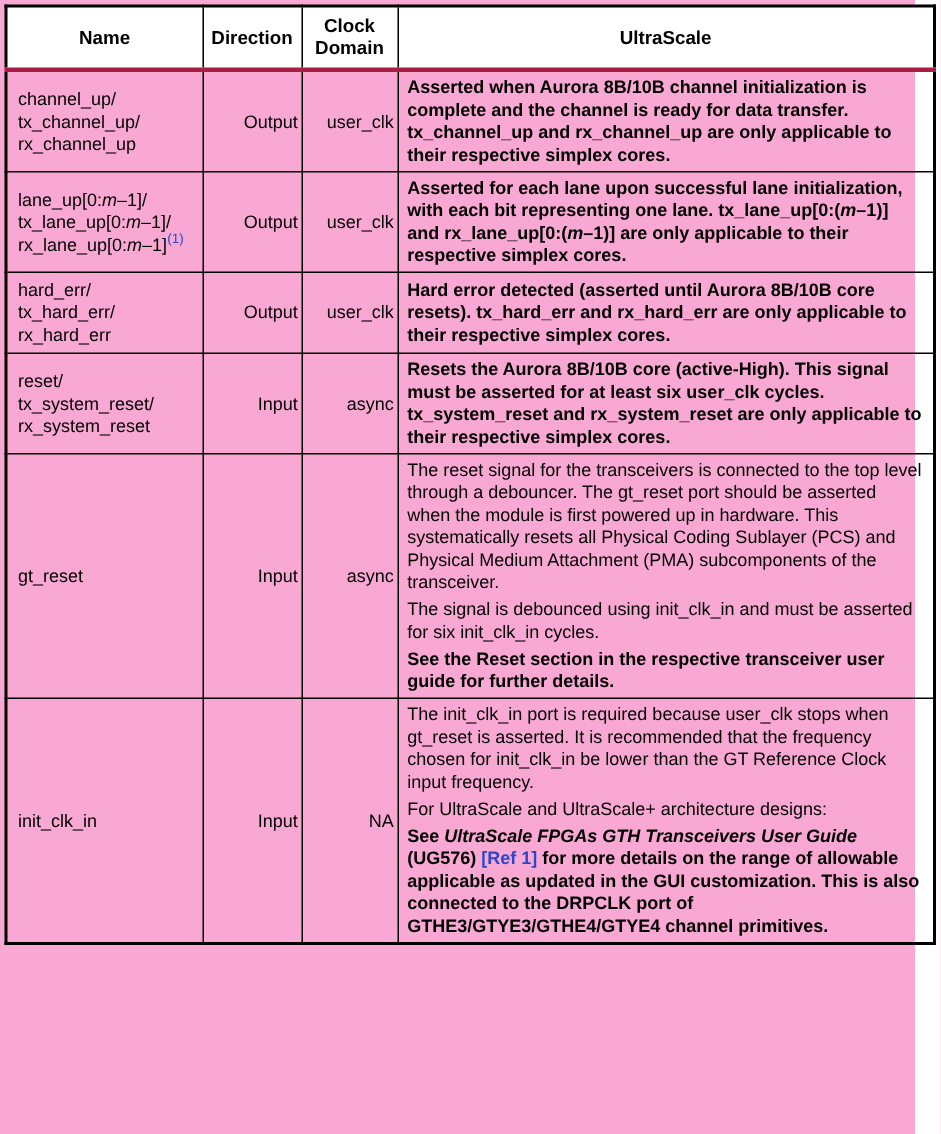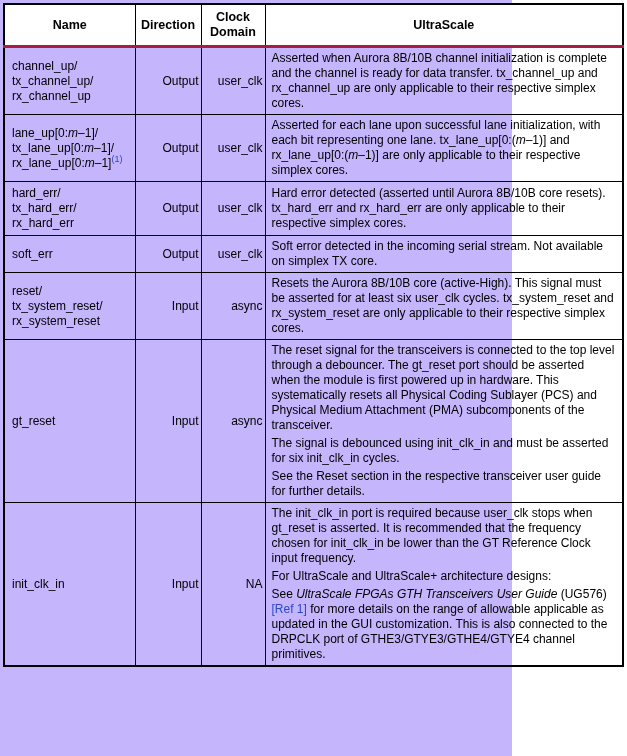--- a/index.html
+++ b/index.html
@@ -8,25 +8,25 @@
     --border: #000000;
   }
   html, body {
     margin: 0;
     padding: 0;
     background: #ffffff;
     font-family: "Liberation Sans", sans-serif;
     color: #000;
   }
   .page {
-    width: 512px;
+    width: 610px;
     height: 756px;
     box-sizing: border-box;
     padding: 3px;
-    background: #c4b5fd;
+    background: #f9a8d4;
   }
   table {
     border-collapse: collapse;
     table-layout: fixed;
     width: 621px;
     border: 2px solid var(--border);
   }
   th, td {
     border: 1px solid var(--border);
     box-sizing: border-box;
@@ -54,21 +54,21 @@
   }
   td.ctr {
     text-align: right;
     padding: 3px 2px;
   }
   td.desc {
     padding: 3px 6px;
     text-align: left;
   }
   .para { margin: 0 0 3px 0; }
-  .para:last-child { margin-bottom: 0; }
+  .para:last-child { margin-bottom: 0; font-weight: bold; }
   .i { font-style: italic; }
   .link { color: var(--link); cursor: pointer; }
   sup.link {
     font-size: 9px;
     line-height: 0;
     vertical-align: super;
   }
 </style>
 </head>
 <body>
@@ -121,30 +121,20 @@
             <div><span>rx_hard_err</span></div>
           </td>
           <td class="ctr">Output</td>
           <td class="ctr">user_clk</td>
           <td class="desc">
             <p class="para"><span>Hard error detected (asserted until Aurora 8B/10B core resets). tx_hard_err and rx_hard_err are only applicable to their respective simplex cores.</span></p>
           </td>
         </tr>
         <tr>
           <td class="name">
-            <div><span>soft_err</span></div>
-          </td>
-          <td class="ctr">Output</td>
-          <td class="ctr">user_clk</td>
-          <td class="desc">
-            <p class="para"><span>Soft error detected in the incoming serial stream. Not available on simplex TX core.</span></p>
-          </td>
-        </tr>
-        <tr>
-          <td class="name">
             <div><span>reset/</span></div>
             <div><span>tx_system_reset/</span></div>
             <div><span>rx_system_reset</span></div>
           </td>
           <td class="ctr">Input</td>
           <td class="ctr">async</td>
           <td class="desc">
             <p class="para"><span>Resets the Aurora 8B/10B core (active-High). This signal must be asserted for at least six user_clk cycles. tx_system_reset and rx_system_reset are only applicable to their respective simplex cores.</span></p>
           </td>
         </tr>

